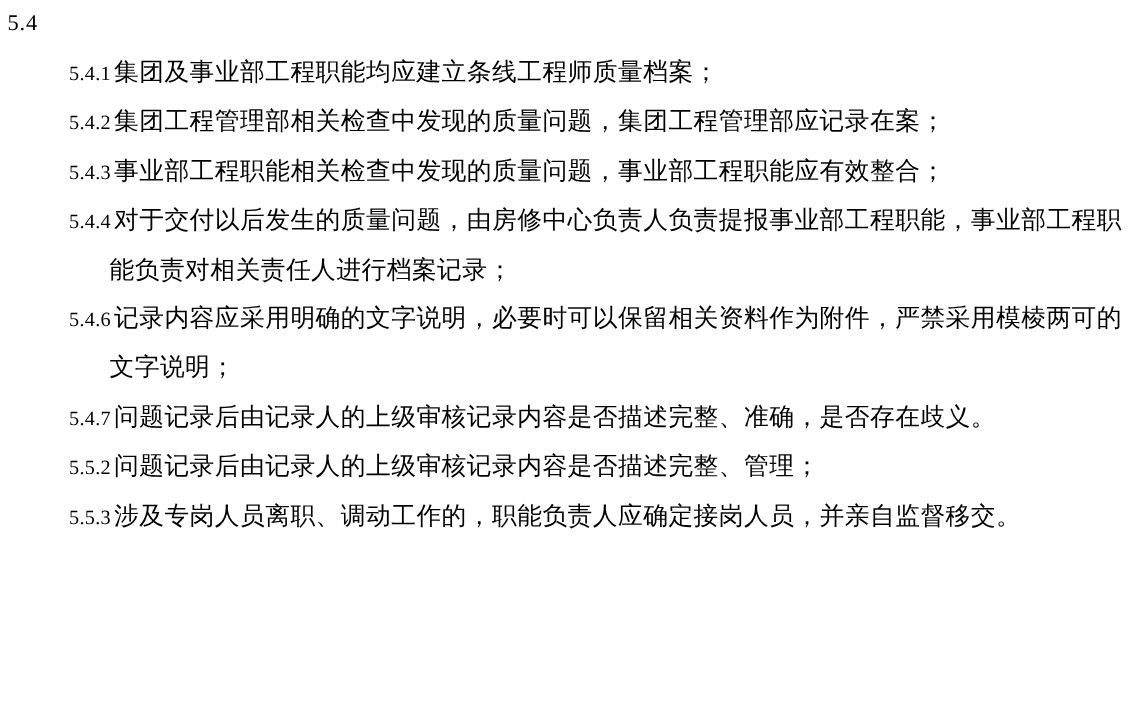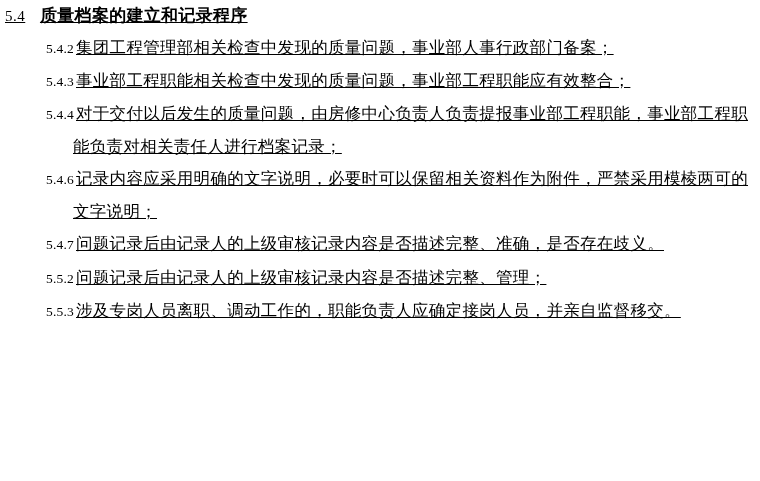--- a/index.html
+++ b/index.html
@@ -13,21 +13,20 @@
     overflow: hidden;
     color: #000000;
     font-family: "Liberation Serif", "DejaVu Serif", serif;
   }
   .page {
     box-sizing: border-box;
     width: 760px;
     height: 359px;
     padding: 0 12px 0 5px;
     line-height: 32.07px;
-    text-decoration: underline;
   }
   .section-heading {
     display: flex;
     align-items: baseline;
     white-space: nowrap;
   }
   .sec-num {
     display: inline-block;
     width: 35px;
     flex: 0 0 35px;
@@ -63,26 +62,28 @@
   }
 </style>
 </head>
 <body style="color: rgb(0, 0, 0); background: rgb(255, 255, 255);">
 
 <div class="page">
   <div>
   <div class="section">
     <div class="section-heading">
       <span class="sec-num">5.4</span>
-      <span class="sec-title">质量档案的建立和记录程序</span>
     </div>
     <div>
+  <div class="item">
+    <span class="item-num">5.4.1</span><span class="item-text">集团及事业部工程职能均应建立条线工程师质量档案；</span>
+  </div>
 
   <div class="item">
-    <span class="item-num">5.4.2</span><span class="item-text">集团工程管理部相关检查中发现的质量问题，事业部人事行政部门备案；</span>
+    <span class="item-num">5.4.2</span><span class="item-text">集团工程管理部相关检查中发现的质量问题，集团工程管理部应记录在案；</span>
   </div>
 
   <div class="item">
     <span class="item-num">5.4.3</span><span class="item-text">事业部工程职能相关检查中发现的质量问题，事业部工程职能应有效整合；</span>
   </div>
 
   <div class="item">
     <span class="item-num">5.4.4</span><span class="item-text">对于交付以后发生的质量问题，由房修中心负责人负责提报事业部工程职能，事业部工程职能负责对相关责任人进行档案记录；</span>
   </div>
 

